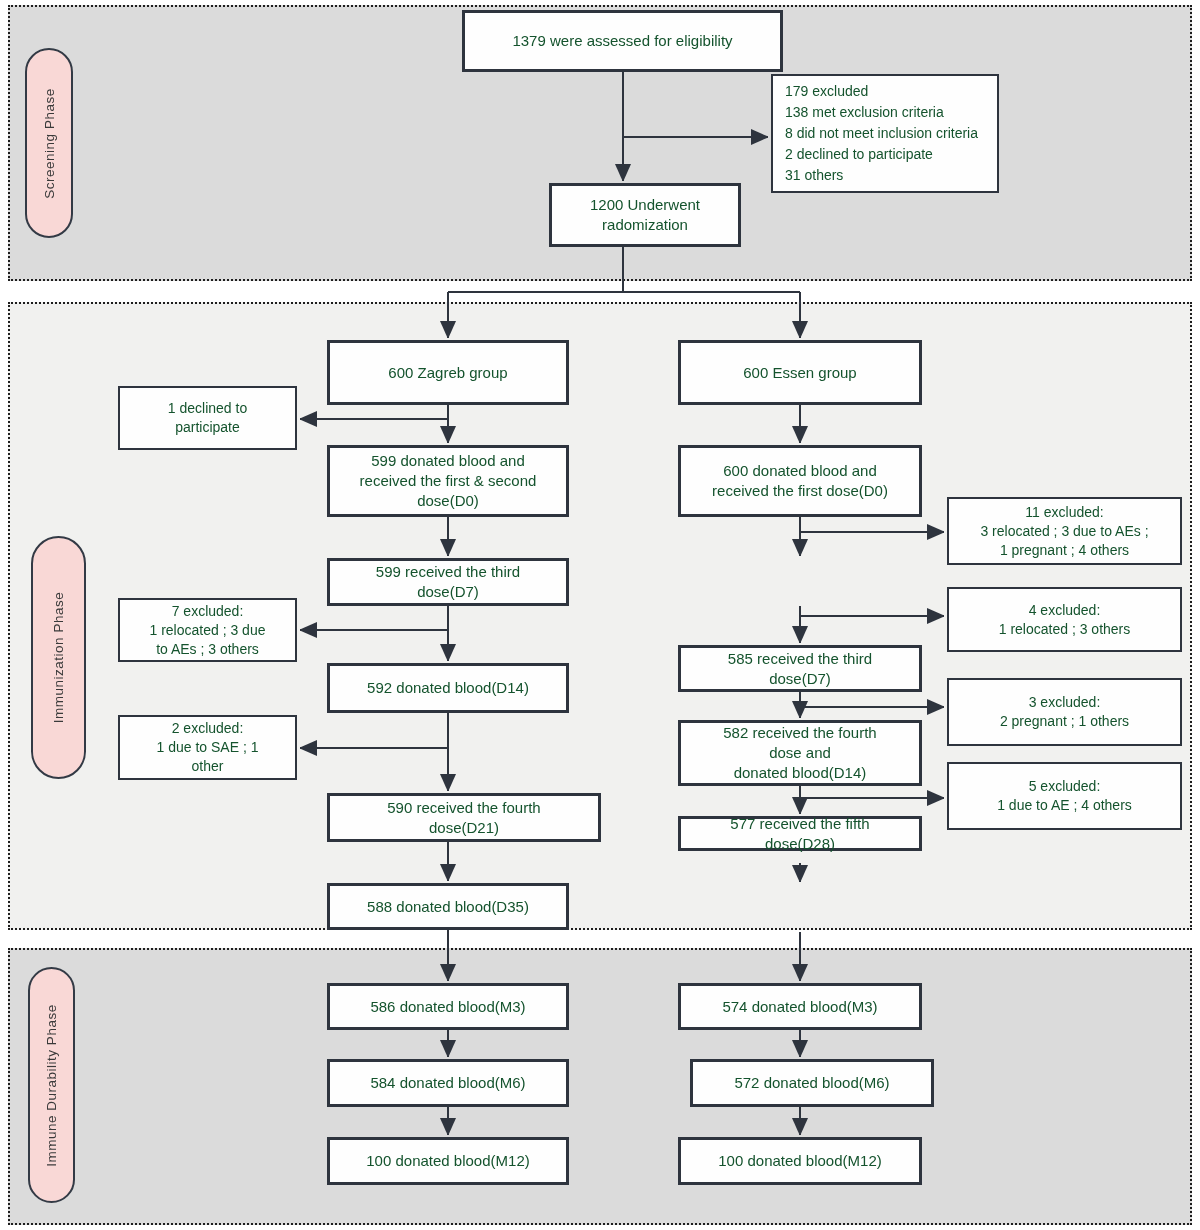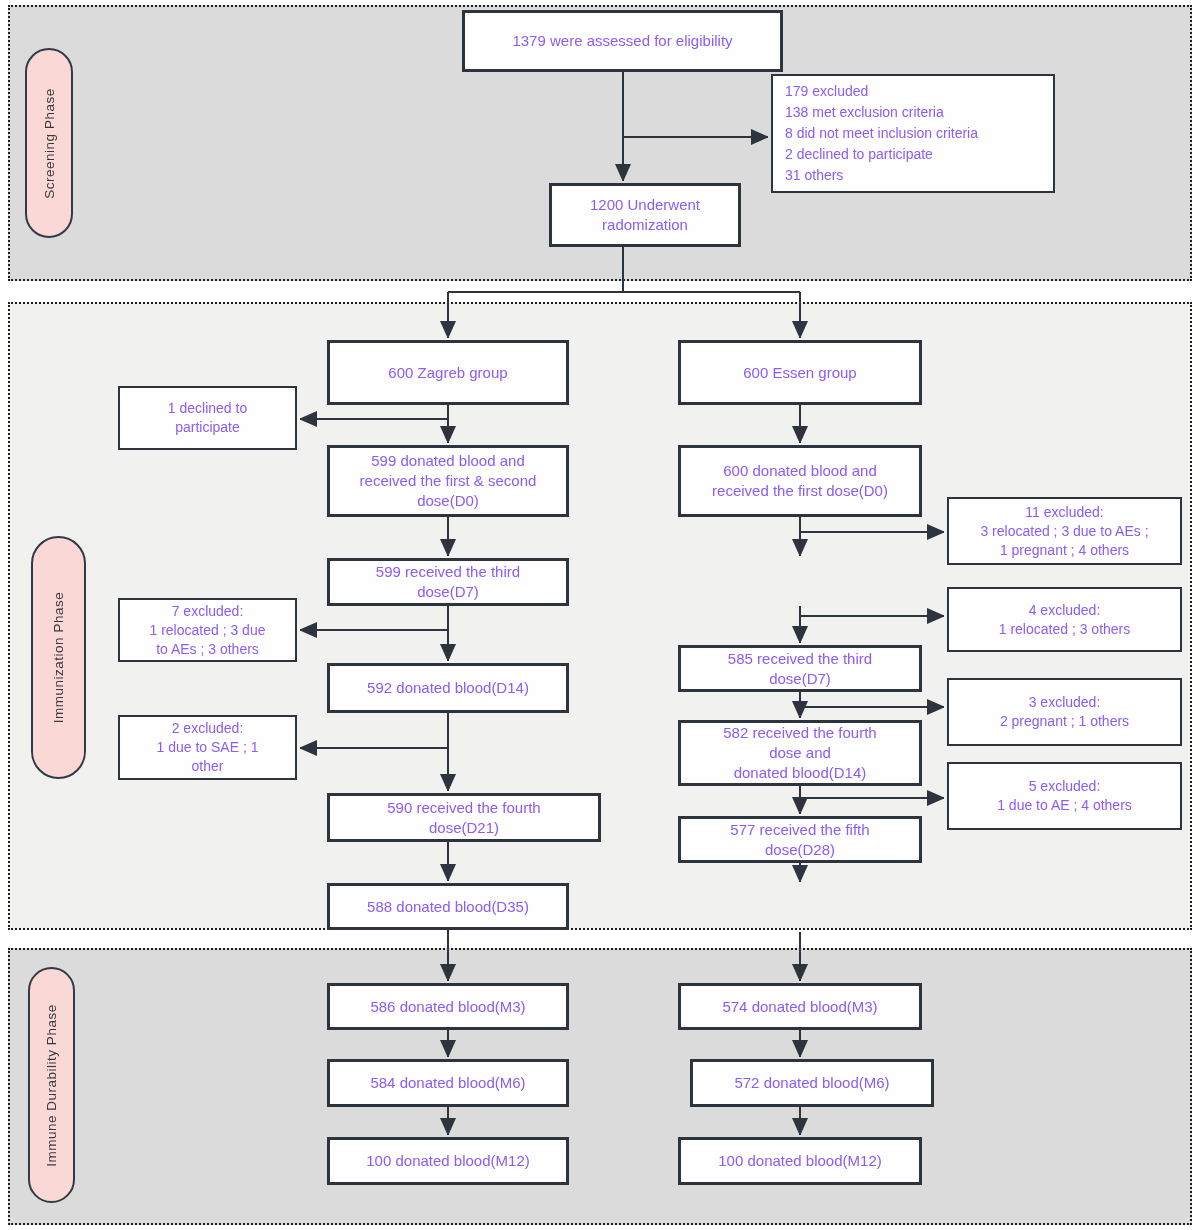--- a/index.html
+++ b/index.html
@@ -17,21 +17,21 @@
     position:absolute;background:#f9d8d6;border:2px solid #333a45;border-radius:28px;
     display:flex;align-items:center;justify-content:center;z-index:2;box-sizing:border-box;
   }
   .vlabel span{
     transform:rotate(-90deg);white-space:nowrap;font-size:13.5px;color:#3a3a3a;letter-spacing:0.5px;
   }
   #arrows{position:absolute;left:0;top:0;z-index:1;}
   .node{
     position:absolute;background:#fefefe;border:3px solid #2e343e;box-sizing:border-box;
     display:flex;align-items:center;justify-content:center;text-align:center;
-    white-space:pre-line;font-size:15px;line-height:20px;color:#8b5cf6;z-index:2;
+    white-space:pre-line;font-size:15px;line-height:20px;color:#14532d;z-index:2;
     padding:2px 3px;
   }
   .side{border-width:2px;font-size:14px;line-height:19px;}
   .excl-list{
     border-width:2px;font-size:14px;line-height:21px;
     justify-content:flex-start;text-align:left;padding:6px 12px;
   }
 </style>
 </head>
 <body>
@@ -89,21 +89,21 @@
       <span>Screening Phase</span>
     </div>
   <div class="vlabel" style="left:31px;top:536px;width:55px;height:243px;">
       <span>Immunization Phase</span>
     </div>
   <div class="vlabel" style="left:28px;top:967px;width:47px;height:236px;">
       <span>Immune Durability Phase</span>
     </div>
 
   <div class="node" style="left:462px;top:10px;width:321px;height:62px;">1379 were assessed for eligibility</div>
-  <div class="node excl-list" style="left:771px;top:74px;width:284px;height:119px;">179 excluded
+  <div class="node excl-list" style="left:771px;top:74px;width:228px;height:119px;">179 excluded
 138 met exclusion criteria
 8 did not meet inclusion criteria
 2 declined to participate
 31 others</div>
   <div class="node" style="left:505px;top:183px;width:192px;height:64px;margin-left:44px;">1200 Underwent
 radomization</div>
 
   <div class="node" style="left:327px;top:340px;width:242px;height:65px;">600 Zagreb group</div>
   <div class="node side" style="left:118px;top:386px;width:179px;height:64px;">1 declined to
 participate</div>
@@ -133,21 +133,21 @@
 1 relocated ; 3 others</div>
   <div class="node" style="left:678px;top:645px;width:244px;height:47px;">585 received the third
 dose(D7)</div>
   <div class="node side" style="left:947px;top:678px;width:235px;height:68px;">3 excluded:
 2 pregnant ; 1 others</div>
   <div class="node" style="left:678px;top:720px;width:244px;height:66px;">582 received the fourth
 dose and
 donated blood(D14)</div>
   <div class="node side" style="left:947px;top:762px;width:235px;height:68px;">5 excluded:
 1 due to AE ; 4 others</div>
-  <div class="node" style="left:678px;top:816px;width:244px;height:47px;">577 received the fifth
+  <div class="node" style="left:678px;top:816px;width:244px;height:35px;">577 received the fifth
 dose(D28)</div>
 
   <div class="node" style="left:327px;top:983px;width:242px;height:47px;">586 donated blood(M3)</div>
   <div class="node" style="left:327px;top:1059px;width:242px;height:48px;">584 donated blood(M6)</div>
   <div class="node" style="left:327px;top:1137px;width:242px;height:48px;">100 donated blood(M12)</div>
   <div class="node" style="left:678px;top:983px;width:244px;height:47px;">574 donated blood(M3)</div>
   <div class="node" style="left:678px;top:1059px;width:244px;height:48px;margin-left:12px;">572 donated blood(M6)</div>
   <div class="node" style="left:678px;top:1137px;width:244px;height:48px;">100 donated blood(M12)</div>
 
 </div>

